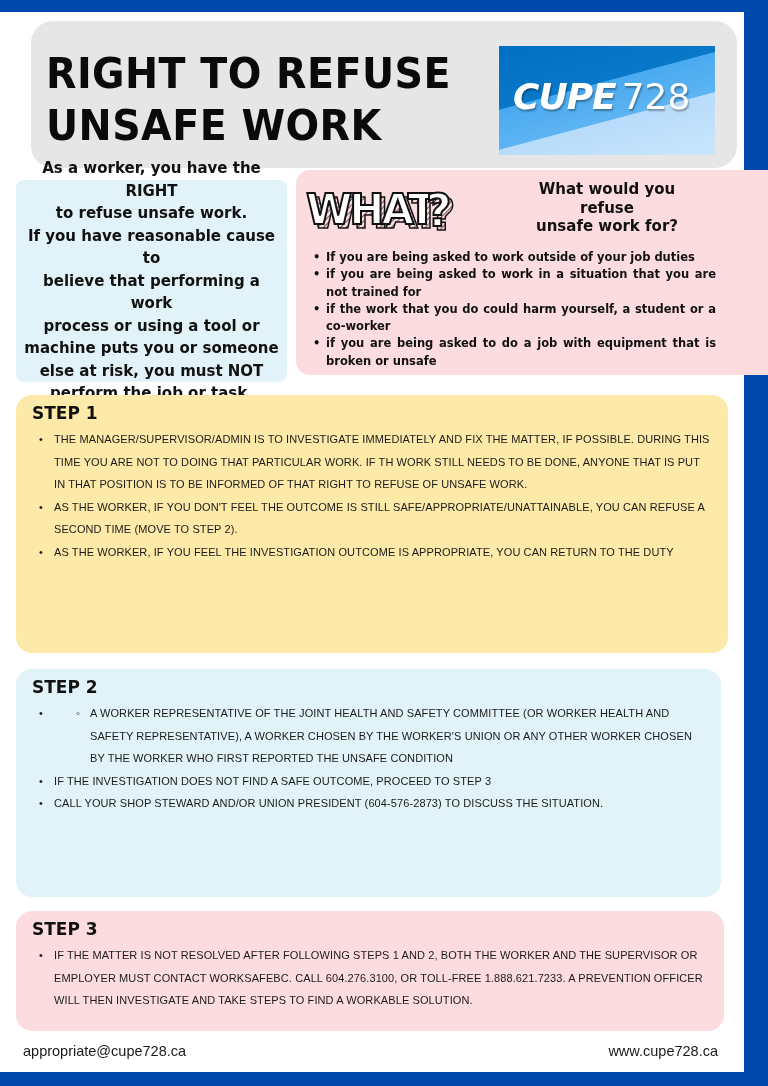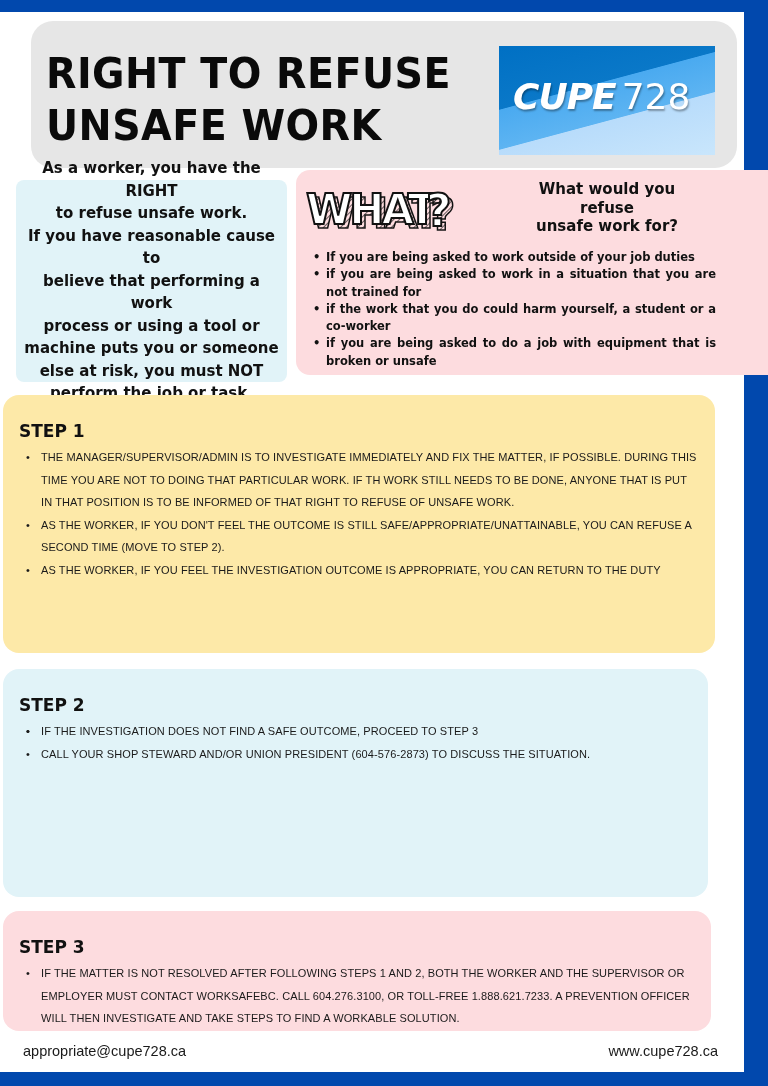--- a/index.html
+++ b/index.html
@@ -116,24 +116,24 @@
       text-align: justify;
     }
     .what-list li::before {
       content: "\2022";
       position: absolute; left: 3px; top: 0;
     }
 
     
     .step {
       position: absolute;
-      left: 3px;
+      left: 16px;
       width: 712px;
       border-radius: 16px;
-      padding: 24px 16px 0 16px;
+      padding: 6px 16px 0 16px;
     }
     .step1 { top: 383px; height: 258px; background: #fde9a8; }
     .step2 { top: 657px; height: 228px; background: #e1f3f8; width: 705px; }
     .step3 { top: 899px; height: 120px; background: #fddcdf; width: 708px; }
     .step-title {
       font-family: "DejaVu Sans", sans-serif;
       font-weight: bold;
       font-size: 17px;
       line-height: 24px;
       color: #111;
@@ -241,20 +241,23 @@
       <li>the manager/supervisor/admin is to investigate immediately and fix the matter, if possible. During this time you are not to doing that particular work.  If th work still needs to be done, anyone that is put in that position is to be informed of that right to refuse of unsafe work.</li>
       <li>as the worker, if you don't feel the outcome is still safe/appropriate/unattainable, you can refuse a second time (move to step 2).</li>
       <li>as the worker, if you feel the investigation outcome is appropriate, you can return to the duty</li>
     </ul>
   </div>
 
   <div class="step step2">
     <div class="step-title">STEP 2</div>
     <ul class="step-list">
       <li>
+        <ul class="sub-list">
+          <li>A worker representative of the joint health and safety committee (or worker health and safety representative), a worker chosen by the worker's union or Any other worker chosen by the worker who first reported the unsafe condition</li>
+        </ul>
       </li>
       <li>if the investigation does not find a safe outcome, proceed to step 3</li>
       <li>call your shop steward and/or union president (604-576-2873) to discuss the situation.</li>
     </ul>
   </div>
 
   <div class="step step3">
     <div class="step-title">STEP 3</div>
     <ul class="step-list">
       <li>If the matter is not resolved after following steps 1 and 2, both the worker and the supervisor or employer must contact WorkSafeBC. Call 604.276.3100, or toll-free 1.888.621.7233. A prevention officer will then investigate and take steps to find a workable solution.</li>

